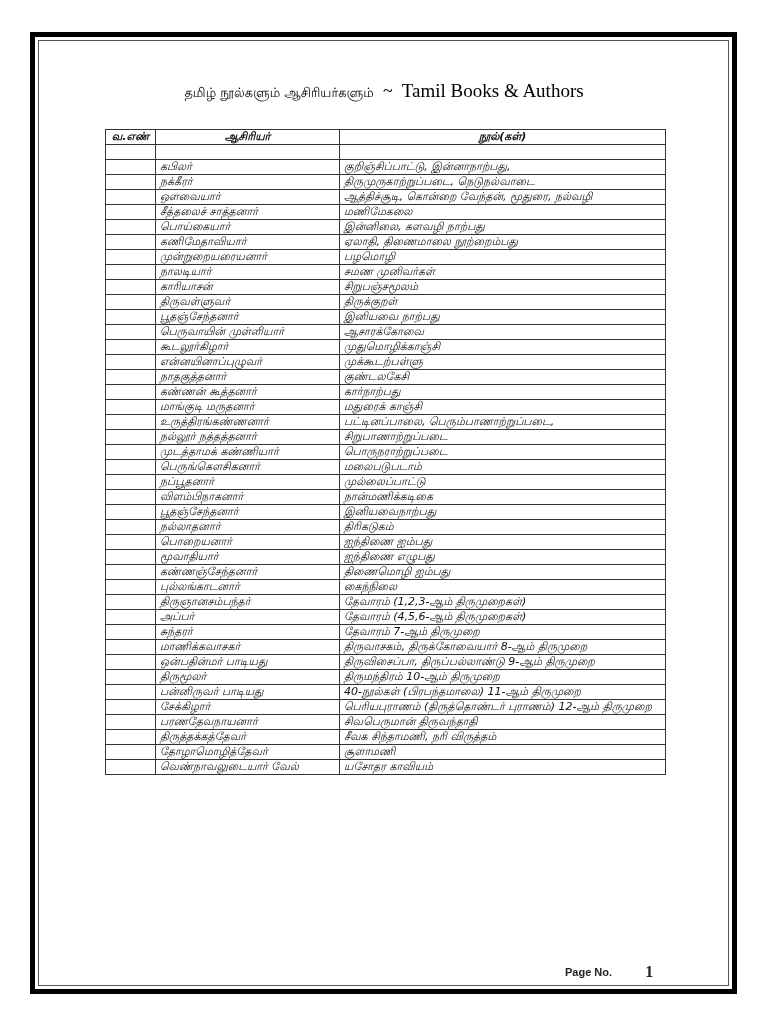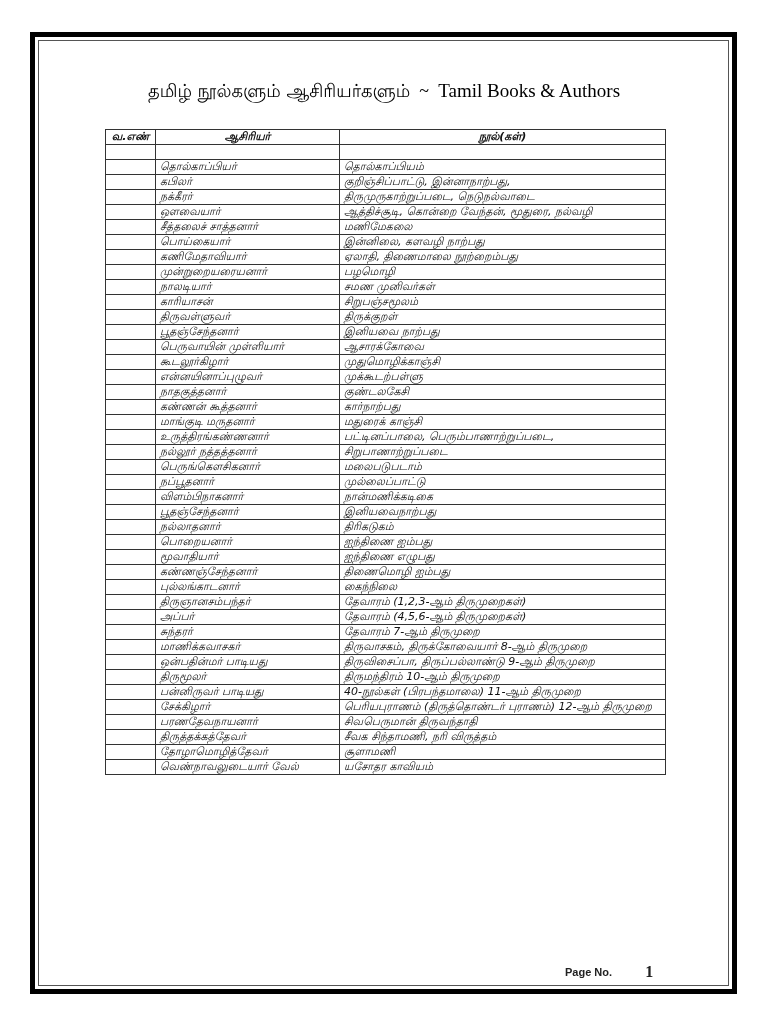--- a/index.html
+++ b/index.html
@@ -9,21 +9,21 @@
     border:5px solid #000; box-sizing:border-box;
   }
   .page-border-inner {
     position:absolute; left:3px; top:3px; right:3px; bottom:3px;
     border:1px solid #555;
   }
   .title {
     position:absolute; left:0; width:768px; top:80px; text-align:center;
     font-size:16px; color:#000; white-space:nowrap;
   }
-  .title .tamil { font-family:"DejaVu Sans", sans-serif; font-size:18px; }
+  .title .tamil { font-family:"DejaVu Sans", sans-serif; font-size:13px; }
   .title .sep { font-family:"Liberation Serif", serif; font-size:18px; margin:0 4px; }
   .title .english { font-family:"Liberation Serif", serif; font-size:19px;margin-top:30px; }
   table.books {
     position:absolute; left:105px; top:129px; width:560px;
     border-collapse:collapse; table-layout:fixed;
     font-size:11px; color:#111; line-height:14px;font-style:italic;
   }
   table.books th, table.books td {
     border:1px solid #333; padding:0 4px; text-align:left; vertical-align:top;
     font-weight:normal;
@@ -68,25 +68,20 @@
     </tr>
   </thead>
   <tbody id="table-body">
       <tr>
         <td></td>
         <td></td>
         <td></td>
       </tr>
       <tr>
         <td></td>
-        <td>தொல்காப்பியர்</td>
-        <td>தொல்காப்பியம்</td>
-      </tr>
-      <tr>
-        <td></td>
         <td>கபிலர்</td>
         <td>குறிஞ்சிப்பாட்டு, இன்னாநாற்பது,</td>
       </tr>
       <tr>
         <td></td>
         <td>நக்கீரர்</td>
         <td>திருமுருகாற்றுப்படை, நெடுநல்வாடை</td>
       </tr>
       <tr>
         <td></td>
@@ -165,20 +160,25 @@
       </tr>
       <tr>
         <td></td>
         <td>உருத்திரங்கண்ணனார்</td>
         <td>பட்டினப்பாலை, பெரும்பாணாற்றுப்படை,</td>
       </tr>
       <tr>
         <td></td>
         <td>நல்லூர் நத்தத்தனார்</td>
         <td>சிறுபாணாற்றுப்படை</td>
+      </tr>
+      <tr>
+        <td></td>
+        <td>முடத்தாமக் கண்ணியார்</td>
+        <td>பொருநராற்றுப்படை</td>
       </tr>
       <tr>
         <td></td>
         <td>பெருங்கௌசிகனார்</td>
         <td>மலைபடுபடாம்</td>
       </tr>
       <tr>
         <td></td>
         <td>நப்பூதனார்</td>
         <td>முல்லைப்பாட்டு</td>

